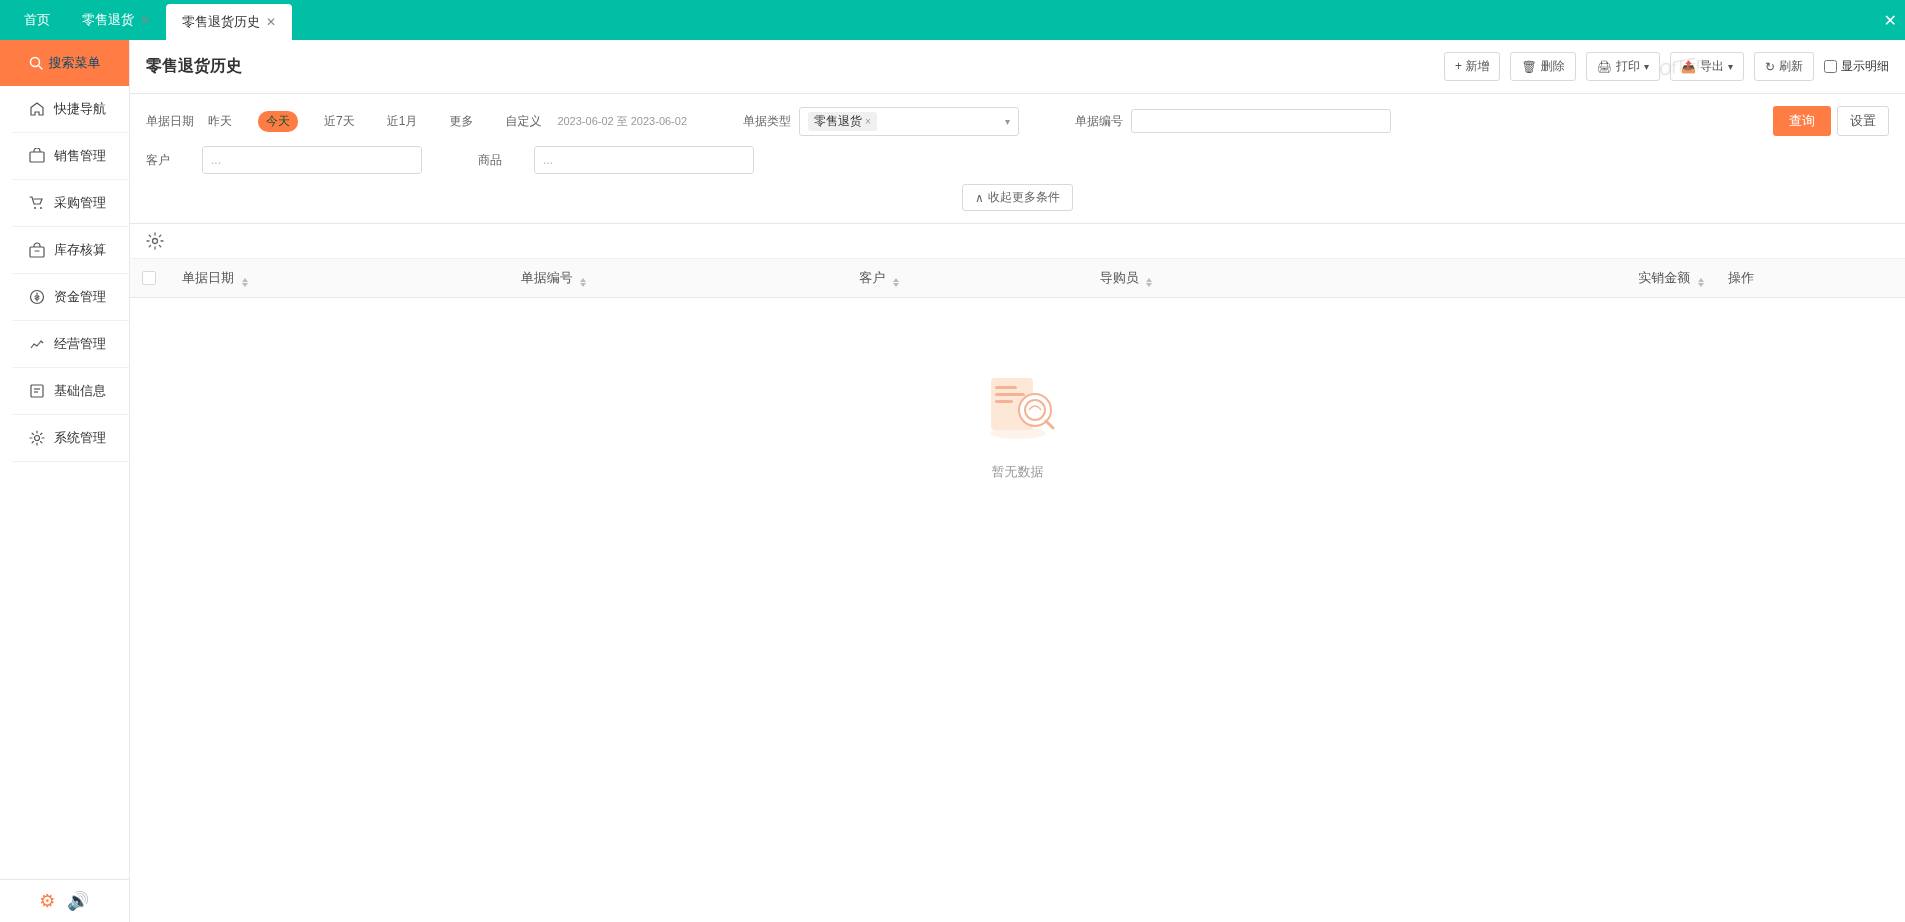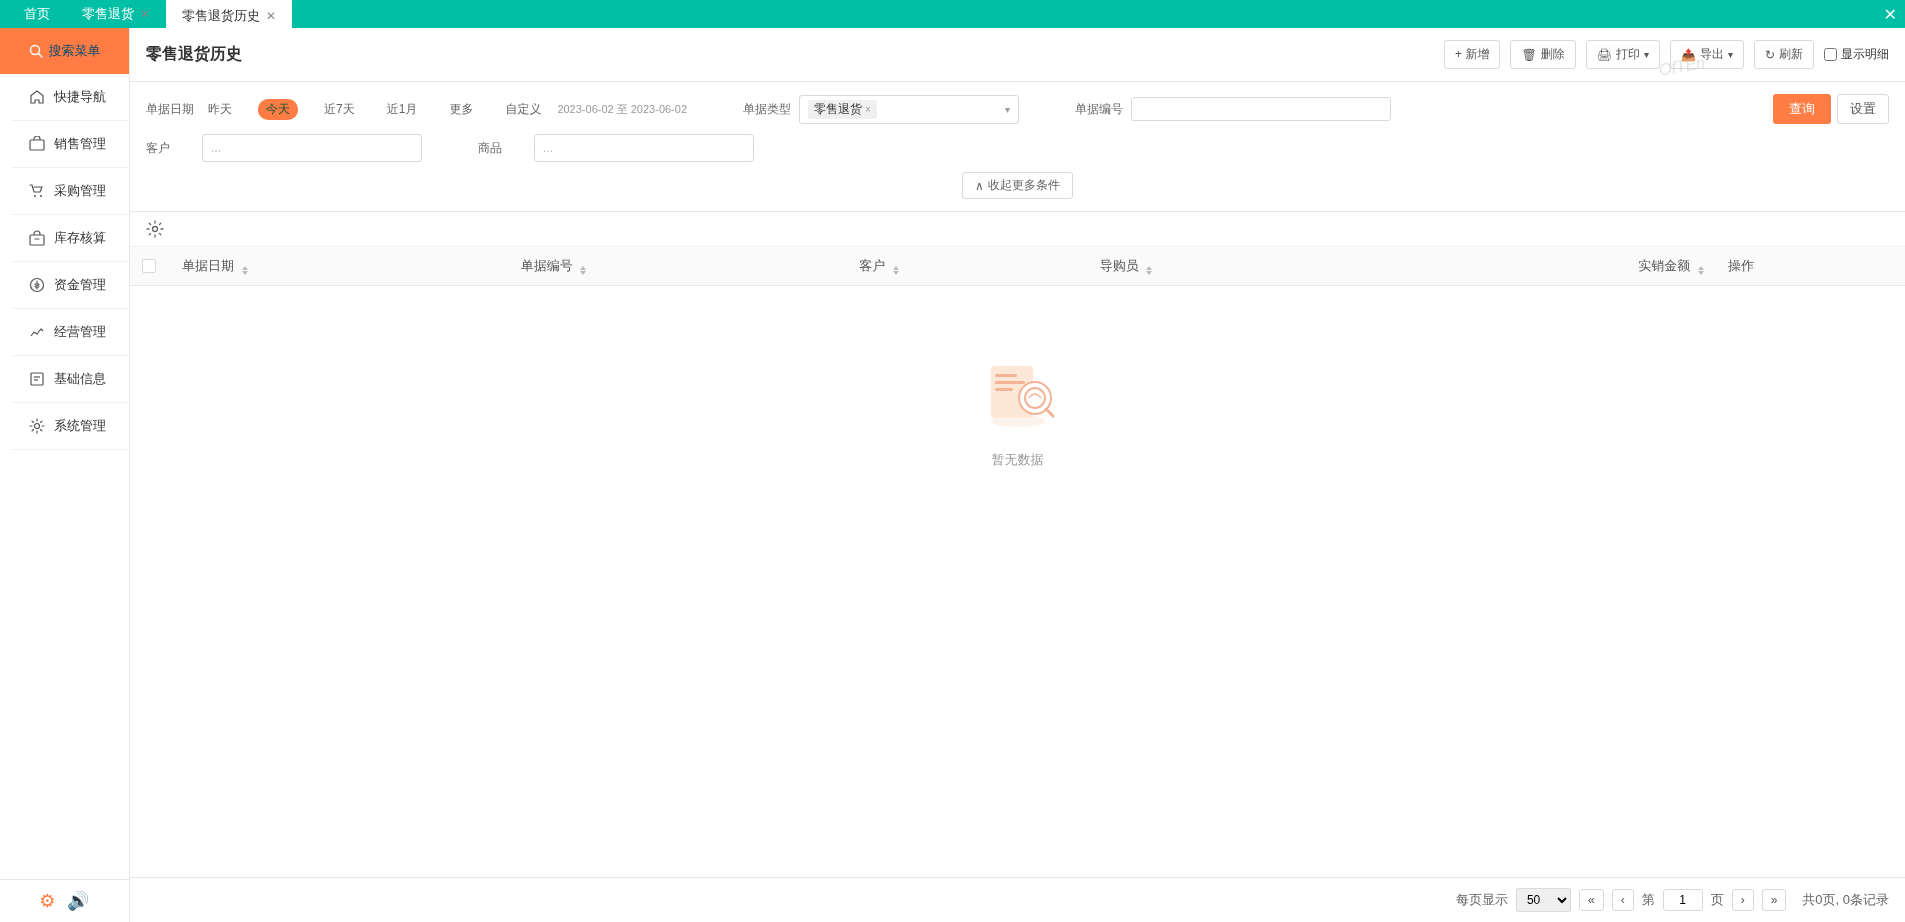--- a/index.html
+++ b/index.html
@@ -1,19 +1,19 @@
 <!DOCTYPE html>
 <html><head>
   <meta charset="utf-8">
   <style>
     * { box-sizing: border-box; margin: 0; padding: 0; }
     body { font-family: 'Microsoft YaHei', Arial, sans-serif; font-size: 13px; background: #f5f5f5; color: #333; display: flex; flex-direction: column; height: 100vh; overflow: hidden; }
 
     
-    .top-bar { background: #00bfa5; display: flex; align-items: center; height: 28px; padding: 0 8px; flex-shrink: 0; }
+    .top-bar { background: #00bfa5; display: flex; align-items: center; height: 40px; padding: 0 8px; flex-shrink: 0; }
     .top-bar-tabs { display: flex; align-items: center; flex: 1; gap: 0; }
     .top-tab { display: flex; align-items: center; height: 40px; padding: 0 16px; font-size: 13px; color: #fff; cursor: pointer; gap: 6px; }
     .top-tab.active { background: #fff; color: #333; border-radius: 4px 4px 0 0; margin-top: 4px; height: 36px; }
     .top-tab .close-x { font-size: 12px; color: #888; cursor: pointer; }
     .top-tab.active .close-x { color: #888; }
     .tab-home { color: #fff; }
     .top-bar-right { display: flex; align-items: center; gap: 8px; color: #fff; font-size: 18px; cursor: pointer; margin-left: auto; }
     .top-bar-right span { font-size: 18px; }
 
     
@@ -349,33 +349,17 @@
             <circle cx="62" cy="52" r="16" fill="#fff" stroke="#f5b395" stroke-width="2"></circle>
             <circle cx="62" cy="52" r="10" fill="none" stroke="#f5b395" stroke-width="2"></circle>
             <line x1="73" y1="63" x2="80" y2="70" stroke="#f5b395" stroke-width="3" stroke-linecap="round"></line>
             <path d="M56 52 Q62 44 68 52" stroke="#f5b395" stroke-width="1.5" fill="none"></path>
           </svg>
         </div>
         <span class="empty-text">暂无数据</span>
       </div>
     </div>
 
-    <div class="pagination-bar">
-      <span style="color:#666;">每页显示</span>
-      <select class="page-size-select">
-        <option>50</option>
-        <option>20</option>
-        <option>100</option>
-      </select>
-      <button class="page-nav-btn">«</button>
-      <button class="page-nav-btn">‹</button>
-      <span style="color:#666;">第</span>
-      <input class="page-input" type="text" value="1" style="">
-      <span style="color:#666;">页</span>
-      <button class="page-nav-btn">›</button>
-      <button class="page-nav-btn">»</button>
-      <span style="color:#666; margin-left:8px;">共0页, 0条记录</span>
-    </div>
 
   </div>
 </div>
 
 <div class="watermark">OfTEn</div>
 
 </body></html>

